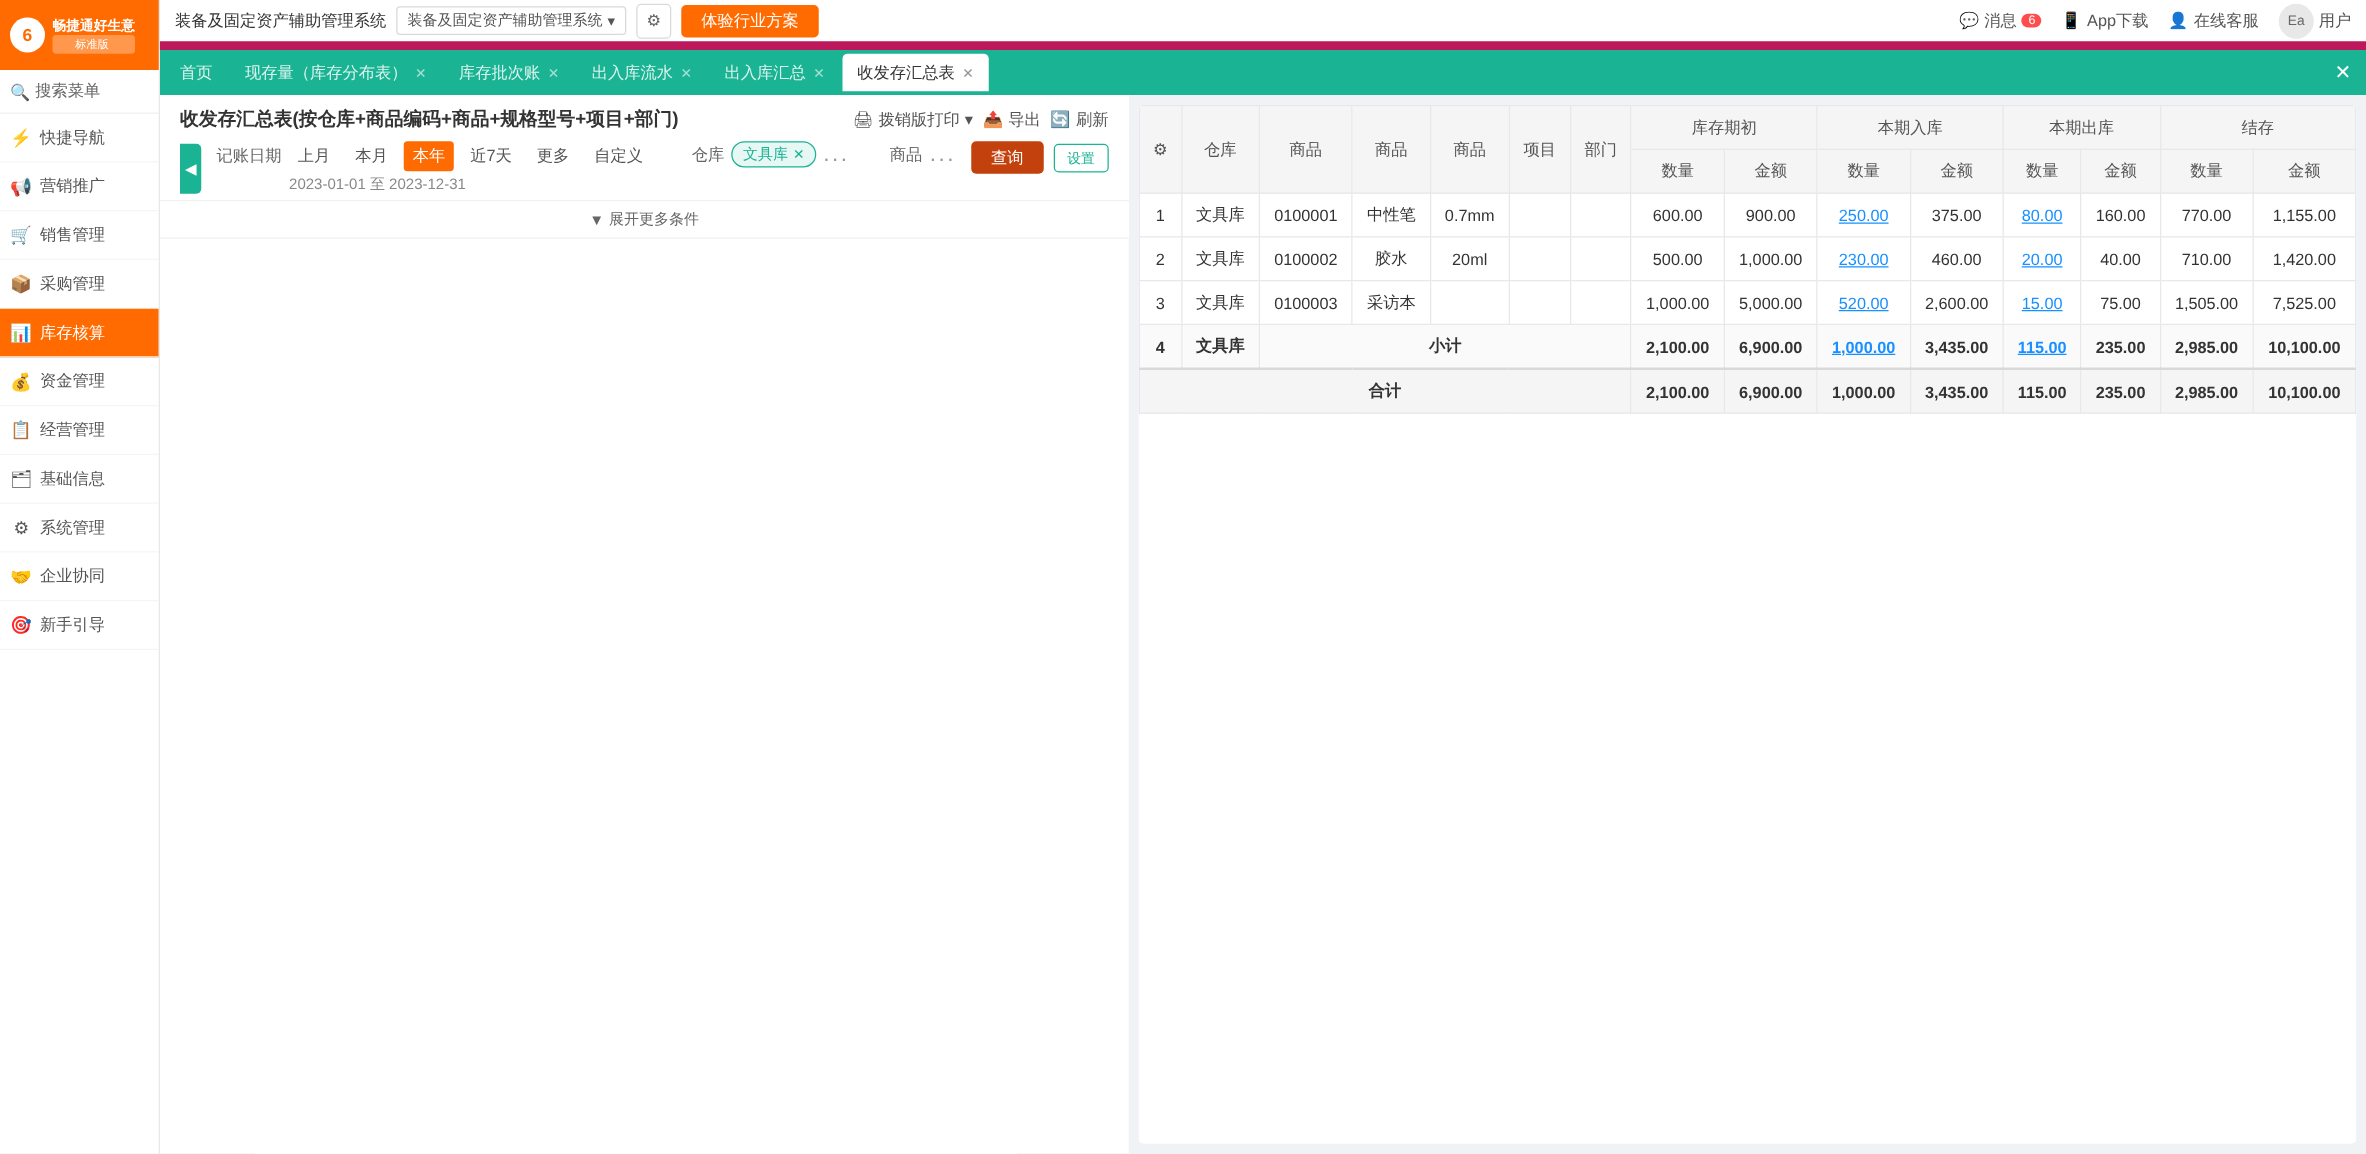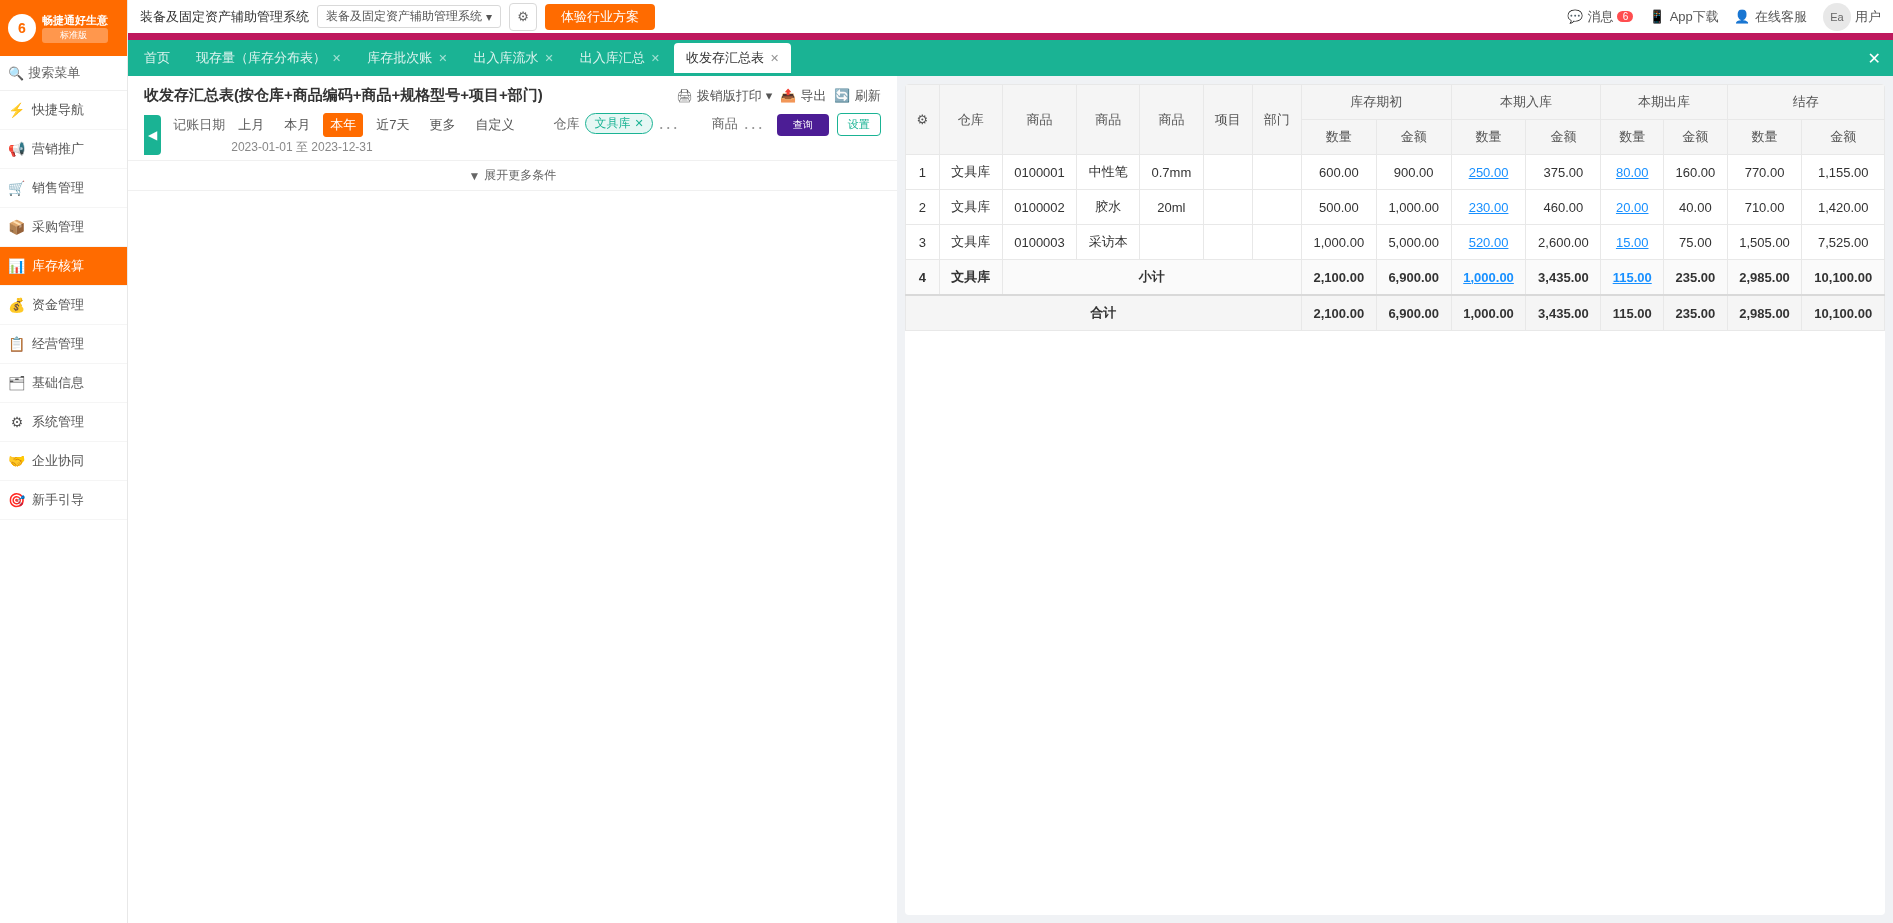--- a/index.html
+++ b/index.html
@@ -44,21 +44,21 @@
     .tab-bar-close { margin-left: auto; color: white; cursor: pointer; padding: 0 8px; font-size: 16px; }
 
     
     .page-content { flex: 1; background: #f0f2f5; overflow: hidden; display: flex; flex-direction: row; }
     .page-title { font-size: 15px; font-weight: 600; color: #333; margin-bottom: 12px; }
     .date-btn { padding: 2px 6px; border-radius: 3px; cursor: pointer; color: #555; border: 1px solid transparent; }
     .date-btn.active { background: #ff6b00; color: white; border-color: #ff6b00; }
     .filter-tag { background: #e6f7f4; border: 1px solid #1ab394; border-radius: 12px; padding: 1px 8px; font-size: 12px; color: #1ab394; display: flex; align-items: center; gap: 4px; }
     .filter-tag .remove { cursor: pointer; color: #1ab394; font-size: 11px; }
     .more-btn { color: #999; font-size: 18px; cursor: pointer; letter-spacing: 2px; }
-    .query-btn { background: #4c1d95; color: white; border: none; padding: 4px 16px; border-radius: 4px; cursor: pointer; font-size: 10px; }
+    .query-btn { background: #c2410c; color: white; border: none; padding: 4px 16px; border-radius: 4px; cursor: pointer; font-size: 13px; }
     .action-link { color: #555; font-size: 13px; cursor: pointer; display: flex; align-items: center; gap: 4px; }
 
     
     .table-container { flex: 1; overflow: auto; background: white; margin: 8px; border-radius: 4px; }
     .data-table { width: 100%; border-collapse: collapse; font-size: 13px; }
     .data-table th { background: #f5f5f5; padding: 8px 10px; text-align: center; border: 1px solid #e8e8e8; color: #555; font-weight: 500; white-space: nowrap; }
     .data-table td { padding: 8px 10px; text-align: center; border: 1px solid #e8e8e8; color: #333; white-space: nowrap; }
     .data-table .subtotal td { background: #fafafa; font-weight: 600; }
     .data-table .subtotal td { color: #333; }
 

